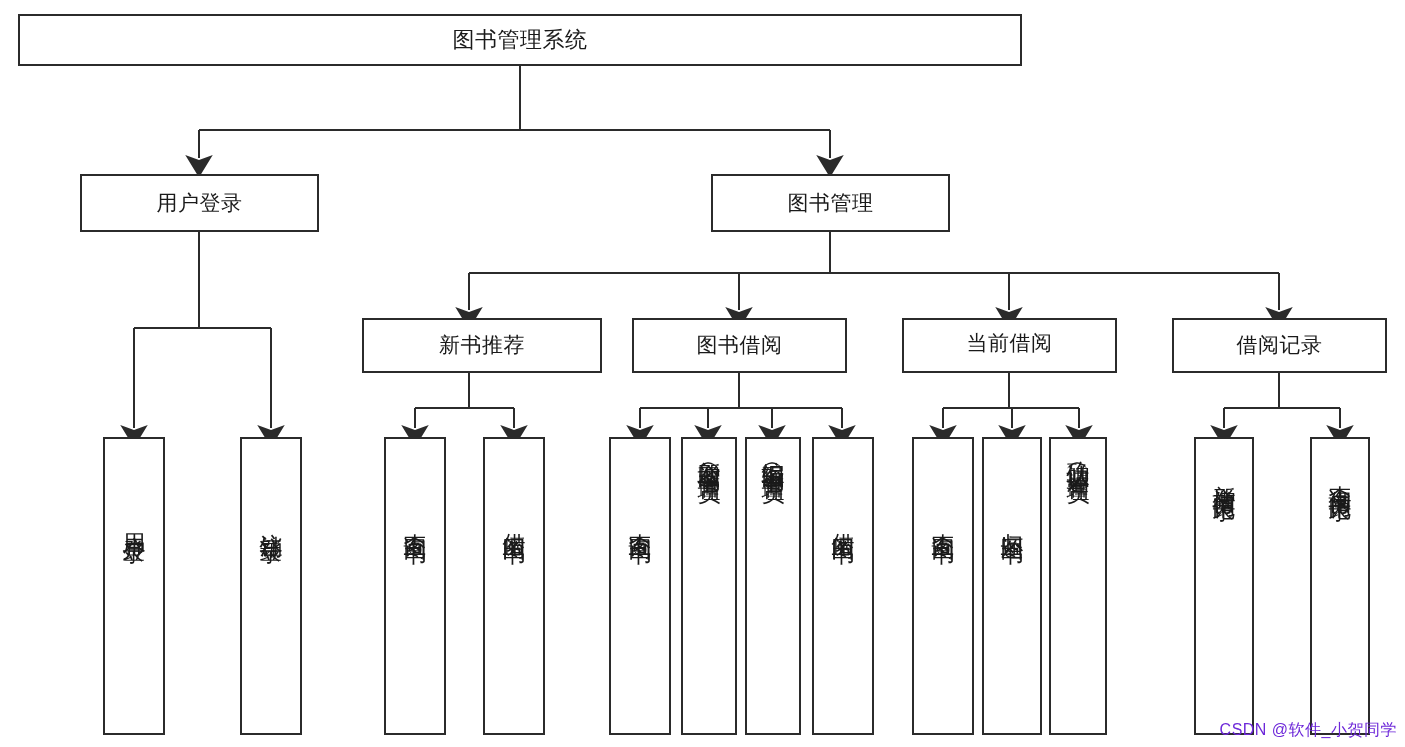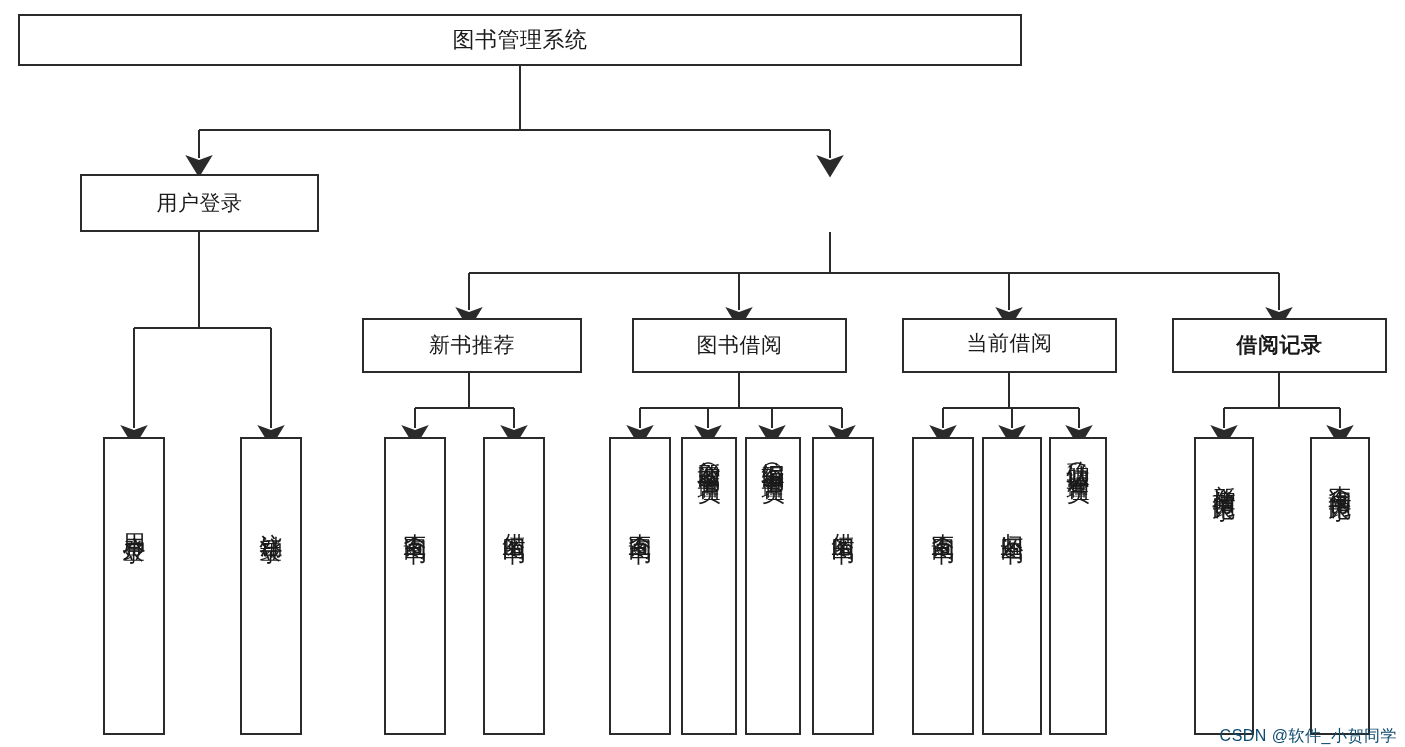--- a/index.html
+++ b/index.html
@@ -54,23 +54,23 @@
     writing-mode: vertical-rl;
     text-orientation: upright;
     font-size: 23px;
     letter-spacing: 3px;
     line-height: 1;
     white-space: nowrap;
   }
   #watermark {
     position: absolute;
     right: 8px;
-    bottom: 0;
+    bottom: 6px;
     font-size: 16px;
-    color: #0c4a6e;
+    color: #6d28d9;
     letter-spacing: 0.5px;
     white-space: nowrap;
   }
 </style>
 </head>
 <body>
 
 <div id="canvas">
 
   <svg id="wires" viewBox="0 0 1405 747">
@@ -123,31 +123,34 @@
     </g>
   </svg>
 
   <div class="node root horiz" style="left:18px; top:14px; width:1004px; height:52px;">
     <span class="label">图书管理系统</span>
   </div>
 
   <div class="node horiz" style="left:80px; top:174px; width:239px; height:58px;">
     <span class="label">用户登录</span>
   </div>
+  <div class="node horiz" style="left:711px; top:174px; width:239px; height:58px;">
+    <span class="label">图书管理</span>
+  </div>
 
-  <div class="node horiz" style="left:362px; top:318px; width:220px; height:55px;">
+  <div class="node horiz" style="left:362px; top:318px; width:240px; height:55px;">
     <span class="label">新书推荐</span>
   </div>
   <div class="node horiz" style="left:632px; top:318px; width:215px; height:55px;align-items:center;">
     <span class="label">图书借阅</span>
   </div>
   <div class="node horiz" style="left:902px; top:318px; width:215px; height:55px;font-family:Liberation Mono, monospace;">
     <span class="label">当前借阅</span>
   </div>
-  <div class="node horiz" style="left:1172px; top:318px; width:215px; height:55px;font-weight:bold;">
+  <div class="node horiz" style="left:1172px; top:318px; width:215px; height:55px;">
     <span class="label">借阅记录</span>
   </div>
 
   <div class="node vert" style="left:103px; top:437px; width:62px; height:298px; padding-top:76px;">
     <span class="label">用户登录</span>
   </div>
   <div class="node vert" style="left:240px; top:437px; width:62px; height:298px; padding-top:76px;">
     <span class="label">注销登录</span>
   </div>
 

